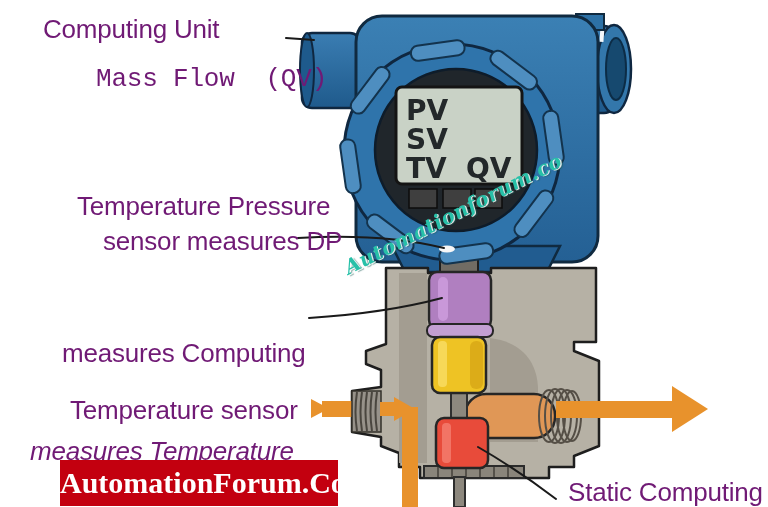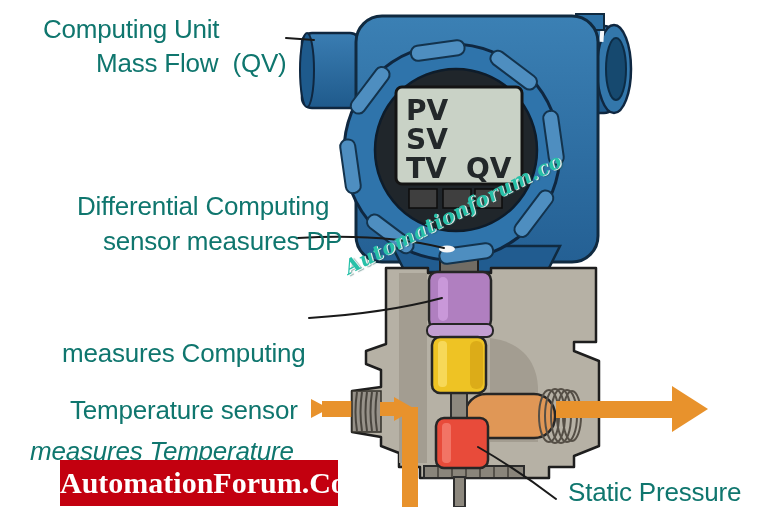--- a/index.html
+++ b/index.html
@@ -2,21 +2,21 @@
 <html><head>
 <meta charset="utf-8">
 <style>
   html,body{margin:0;padding:0;background:#fff;}
   .stage{
     position:relative;width:768px;height:507px;background:#ffffff;
     overflow:hidden;font-family:"Liberation Sans",sans-serif;
   }
   .stage svg{position:absolute;left:0;top:0;}
   .lbl{
-    position:absolute;font-size:26px;line-height:30px;color:#0f766e;
+    position:absolute;font-size:26px;line-height:30px;color:#701a75;
     white-space:pre;letter-spacing:-0.2px;z-index:4;
   }
   .watermark{
     position:absolute;left:334px;top:208px;width:214px;text-align:center;
     transform:rotate(-27deg);
     font-family:"DejaVu Serif",serif;font-style:italic;font-weight:bold;
     font-size:20px;color:#27c0a8;letter-spacing:0.5px;z-index:6;
     text-shadow:1px 1px 0 rgba(255,255,255,0.85), 2px 2px 1px rgba(24,92,84,0.5);
   }
   .banner{
@@ -178,29 +178,29 @@
     <g stroke="#1a1a1a" stroke-width="2" fill="none" stroke-linecap="round">
       <path d="M286,38 L314,40"></path>
       <ellipse cx="447" cy="249" rx="8" ry="3.5" fill="#f7f7f7" stroke="none"></ellipse>
       <path d="M298,238 Q382,233 444,248"></path>
       <path d="M309,318 Q386,313 442,298"></path>
       <path d="M478,447 Q518,470 556,499"></path>
     </g>
   </svg>
 
   <div class="lbl" style="left:43px;top:14px;">Computing Unit</div>
-  <div class="lbl" style="left:96px;top:48px;">Mass Flow  (QV)</div>
-
-  <div class="lbl" style="left:77px;top:191px;">Differential Computing</div>
+  <div class="lbl" style="left:96px;top:64px;font-family:Liberation Mono, monospace;">Mass Flow  (QV)</div>
+
+  <div class="lbl" style="left:77px;top:191px;">Temperature Pressure</div>
   <div class="lbl" style="left:84px;top:226px;margin-left:19px;">sensor measures DP</div>
 
   <div class="lbl" style="left:62px;top:338px;">measures Computing</div>
 
   <div class="lbl" style="left:63px;top:395px;margin-left:7px;">Temperature sensor</div>
   <div class="lbl" style="left:30px;top:436px;font-style:italic;">measures Temperature</div>
 
-  <div class="lbl" style="left:568px;top:477px;">Static Pressure</div>
+  <div class="lbl" style="left:568px;top:477px;">Static Computing</div>
 
   <div class="watermark">Automationforum.co</div>
 
   <div class="banner">AutomationForum.Co</div>
 
 </div>
 
 </body></html>

